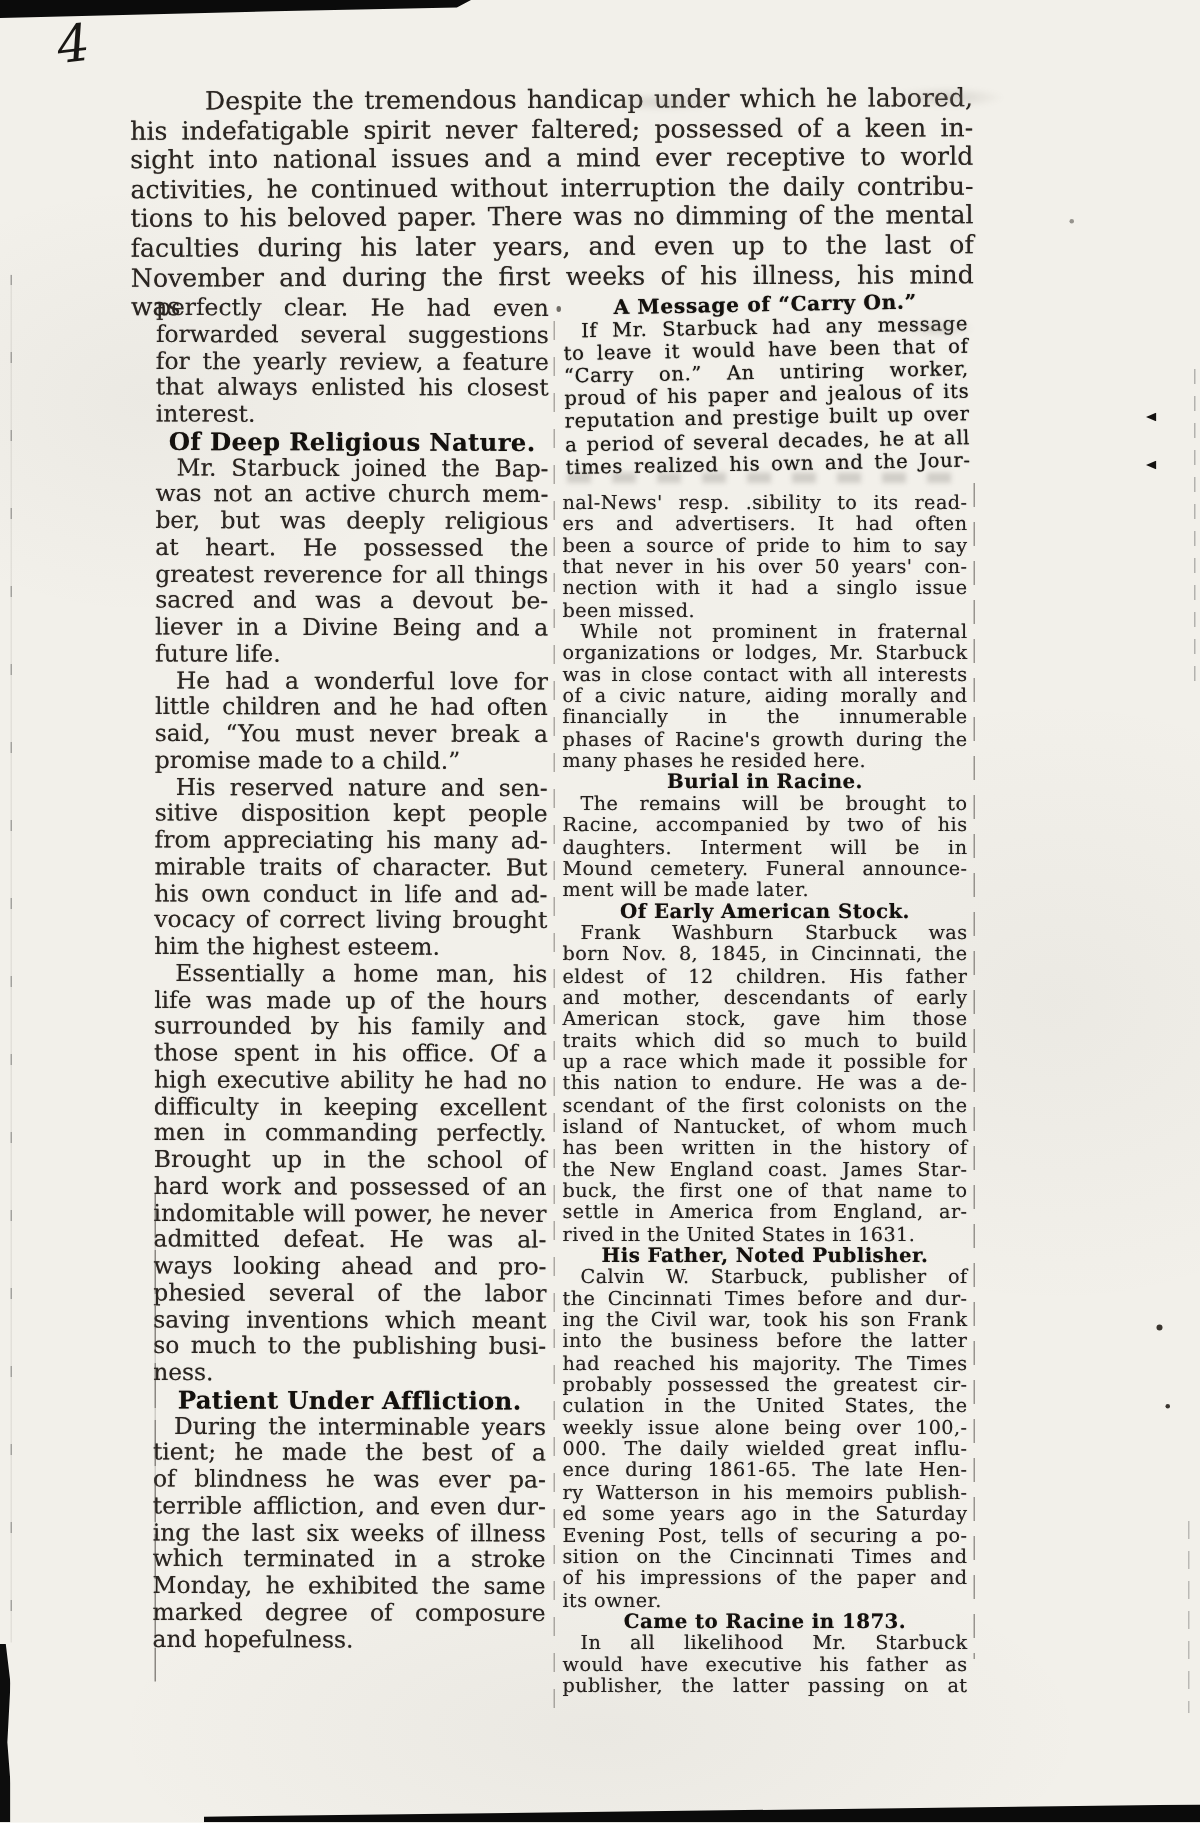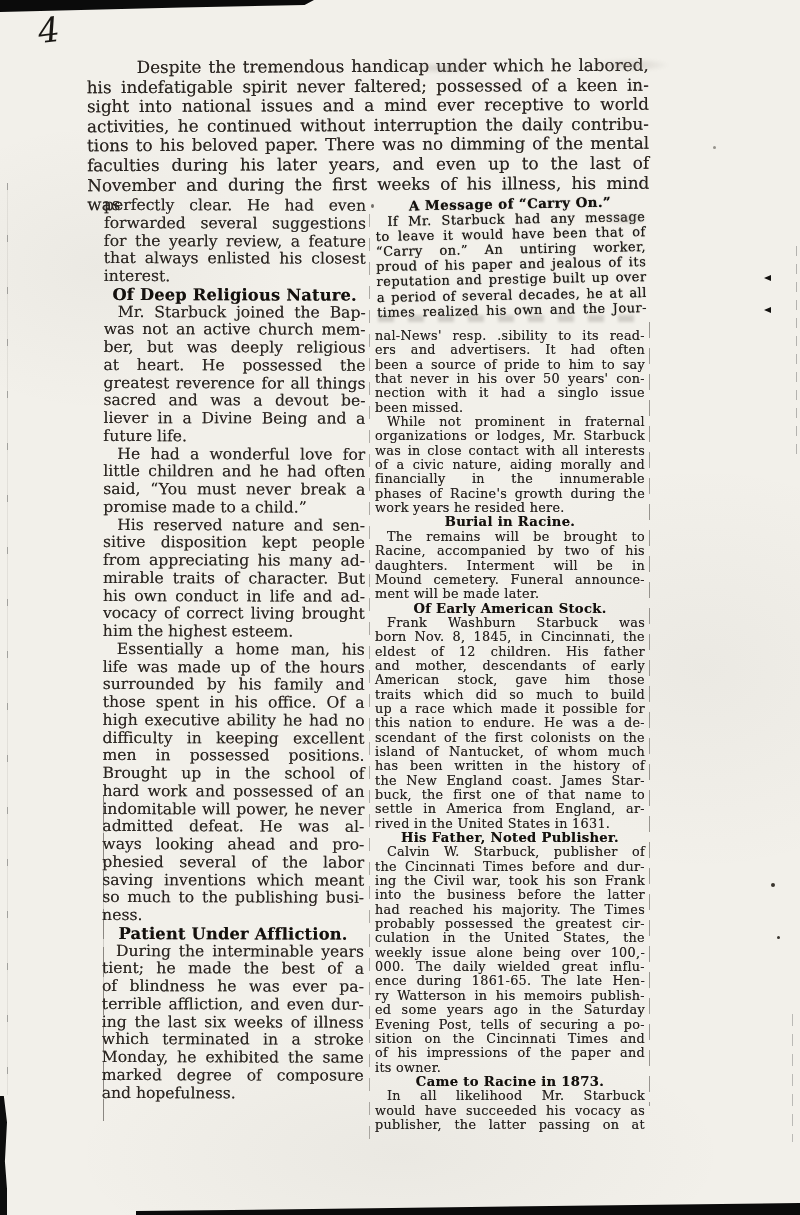--- a/index.html
+++ b/index.html
@@ -131,21 +131,21 @@
         <div class="line">vocacy of correct living brought</div>
         <div class="line last">him the highest esteem.</div>
       </div>
       <div class="para">
         <div class="line indent">Essentially a home man, his</div>
         <div class="line">life was made up of the hours</div>
         <div class="line">surrounded by his family and</div>
         <div class="line">those spent in his office. Of a</div>
         <div class="line">high executive ability he had no</div>
         <div class="line">difficulty in keeping excellent</div>
-        <div class="line">men in possessed positions.</div>
+        <div class="line">men in commanding perfectly.</div>
         <div class="line">Brought up in the school of</div>
         <div class="line">hard work and possessed of an</div>
         <div class="line">indomitable will power, he never</div>
         <div class="line">admitted defeat. He was al-</div>
         <div class="line">ways looking ahead and pro-</div>
         <div class="line">phesied several of the labor</div>
         <div class="line">saving inventions which meant</div>
         <div class="line">so much to the publishing busi-</div>
         <div class="line last">ness.</div>
       </div>
@@ -185,21 +185,21 @@
         <div class="line">nection with it had a singlo issue</div>
         <div class="line last">been missed.</div>
       </div>
       <div class="para">
         <div class="line indent">While not prominent in fraternal</div>
         <div class="line">organizations or lodges, Mr. Starbuck</div>
         <div class="line">was in close contact with all interests</div>
         <div class="line">of a civic nature, aiding morally and</div>
         <div class="line">financially in the innumerable</div>
         <div class="line">phases of Racine's growth during the</div>
-        <div class="line last">work years he resided here.</div>
+        <div class="line last">many phases he resided here.</div>
       </div>
       <div class="heading">Burial in Racine.</div>
       <div class="para">
         <div class="line indent">The remains will be brought to</div>
         <div class="line">Racine, accompanied by two of his</div>
         <div class="line">daughters. Interment will be in</div>
         <div class="line">Mound cemetery. Funeral announce-</div>
         <div class="line last">ment will be made later.</div>
       </div>
       <div class="heading">Of Early American Stock.</div>
@@ -235,21 +235,21 @@
         <div class="line">ry Watterson in his memoirs publish-</div>
         <div class="line">ed some years ago in the Saturday</div>
         <div class="line">Evening Post, tells of securing a po-</div>
         <div class="line">sition on the Cincinnati Times and</div>
         <div class="line">of his impressions of the paper and</div>
         <div class="line last">its owner.</div>
       </div>
       <div class="heading">Came to Racine in 1873.</div>
       <div class="para">
         <div class="line indent">In all likelihood Mr. Starbuck</div>
-        <div class="line">would have succeeded his vocacy as</div>
+        <div class="line">would have executive his father as</div>
         <div class="line">publisher, the latter passing on at</div>
       </div>
     </div>
 
   <div id="art-topbar" class="artifact"></div>
   <div id="art-bottombar" class="artifact"></div>
   <div id="art-leftstrip" class="artifact"></div>
   <div id="art-foldline" class="artifact"></div>
   <div id="rule-mid" class="artifact"></div>
   <div id="rule-right" class="artifact"></div>

